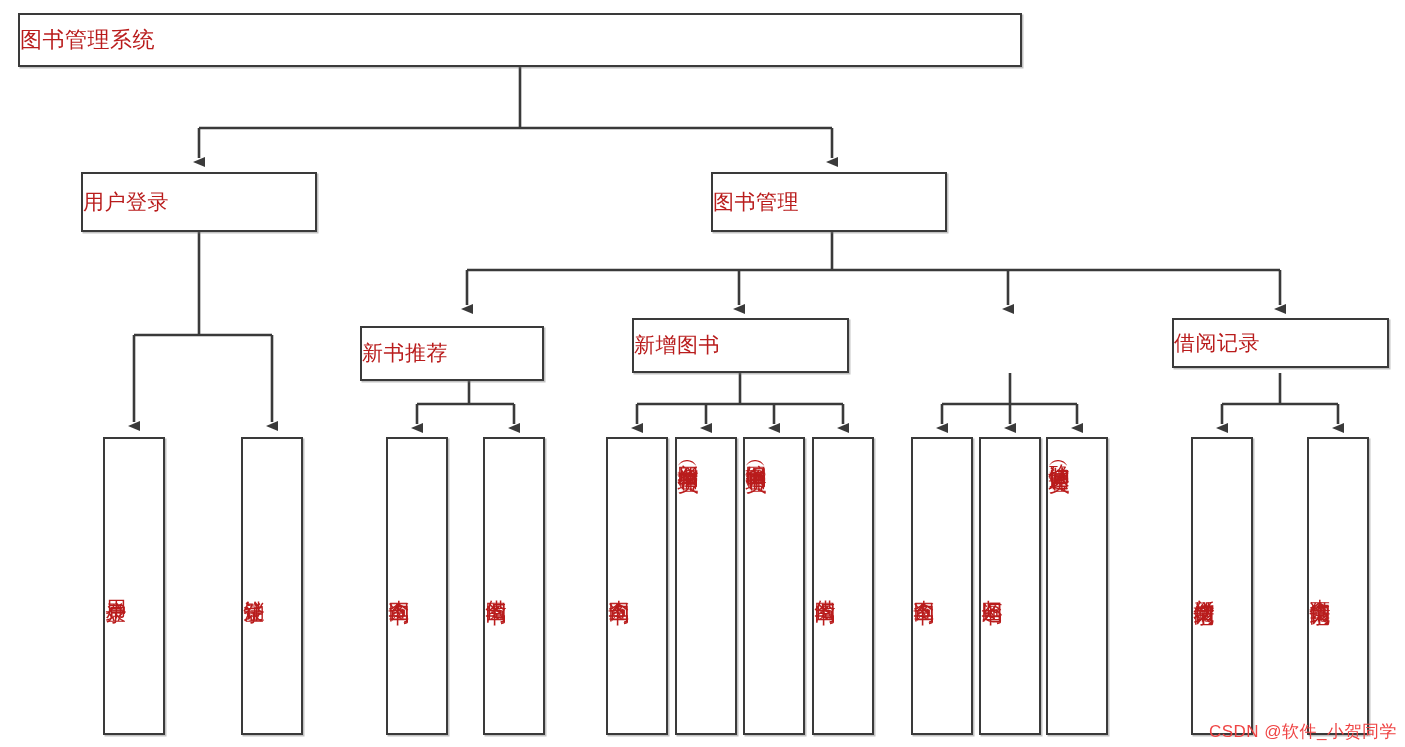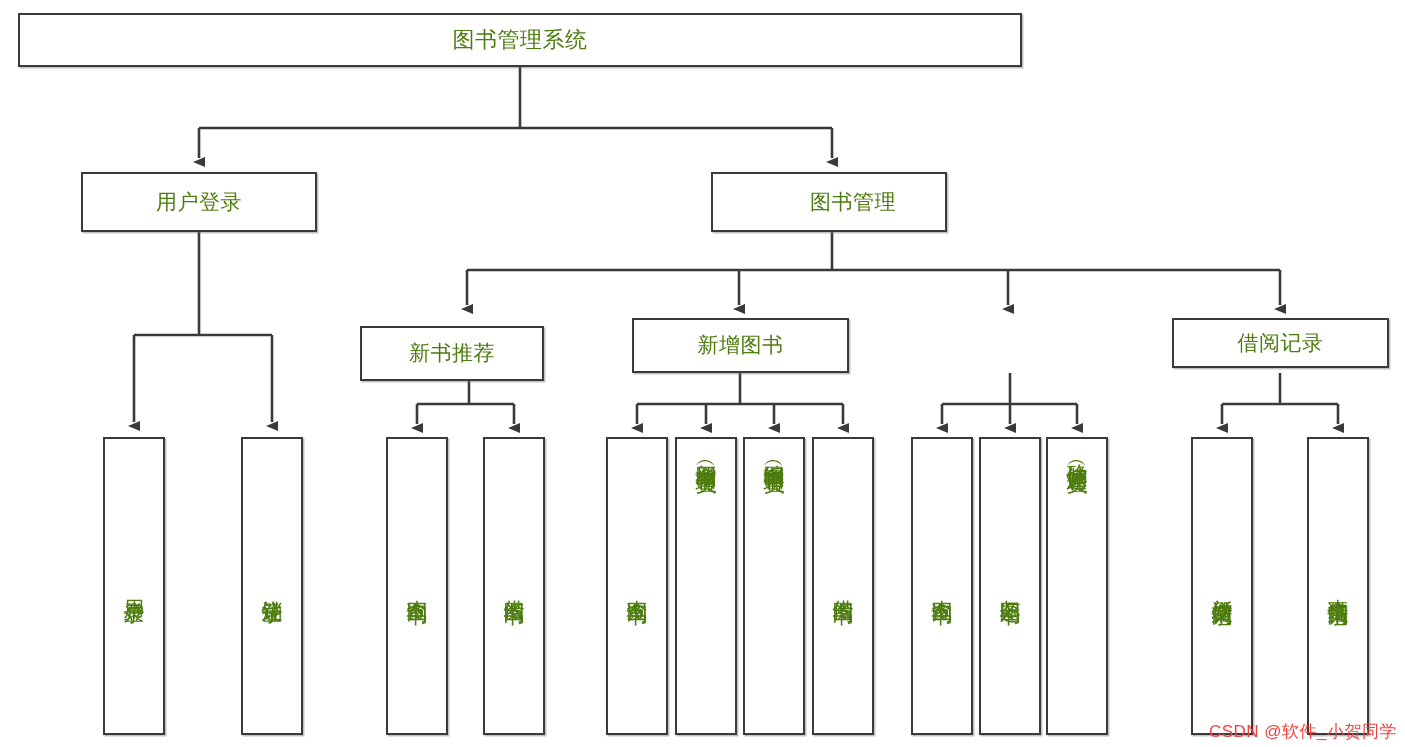--- a/index.html
+++ b/index.html
@@ -25,22 +25,22 @@
     height: 747px;
     pointer-events: none;
   }
   .node {
     position: absolute;
     box-sizing: border-box;
     border: 2px solid #3a3a3a;
     background: #ffffff;
     display: flex;
     align-items: center;
-    justify-content: center;
-    color: #4d7c0f;
+    justify-content: flex-start;
+    color: #b91c1c;
     box-shadow: 1.5px 1.5px 0 rgba(120,120,120,0.45);
   }
   .node .lbl {
     display: block;
     text-align: center;
     line-height: 1.18;
   }
   
   .node.h .lbl {
     font-size: 21px;
@@ -131,21 +131,21 @@
     </g>
   </svg>
 
   <div class="node h root" style="left:18px; top:13px; width:1004px; height:54px;">
     <span class="lbl">图书管理系统</span>
   </div>
 
   <div class="node h" style="left:81px; top:172px; width:236px; height:60px;">
     <span class="lbl">用户登录</span>
   </div>
-  <div class="node h" style="left:711px; top:172px; width:236px; height:60px;padding-left:48px;">
+  <div class="node h" style="left:711px; top:172px; width:236px; height:60px;">
     <span class="lbl">图书管理</span>
   </div>
 
   <div class="node h" style="left:360px; top:318px; width:184px; height:55px;margin-top:8px;">
     <span class="lbl">新书推荐</span>
   </div>
   <div class="node h" style="left:632px; top:318px; width:217px; height:55px;">
     <span class="lbl">新增图书</span>
   </div>
   <div class="node h" style="left:1172px; top:318px; width:217px; height:50px;">

